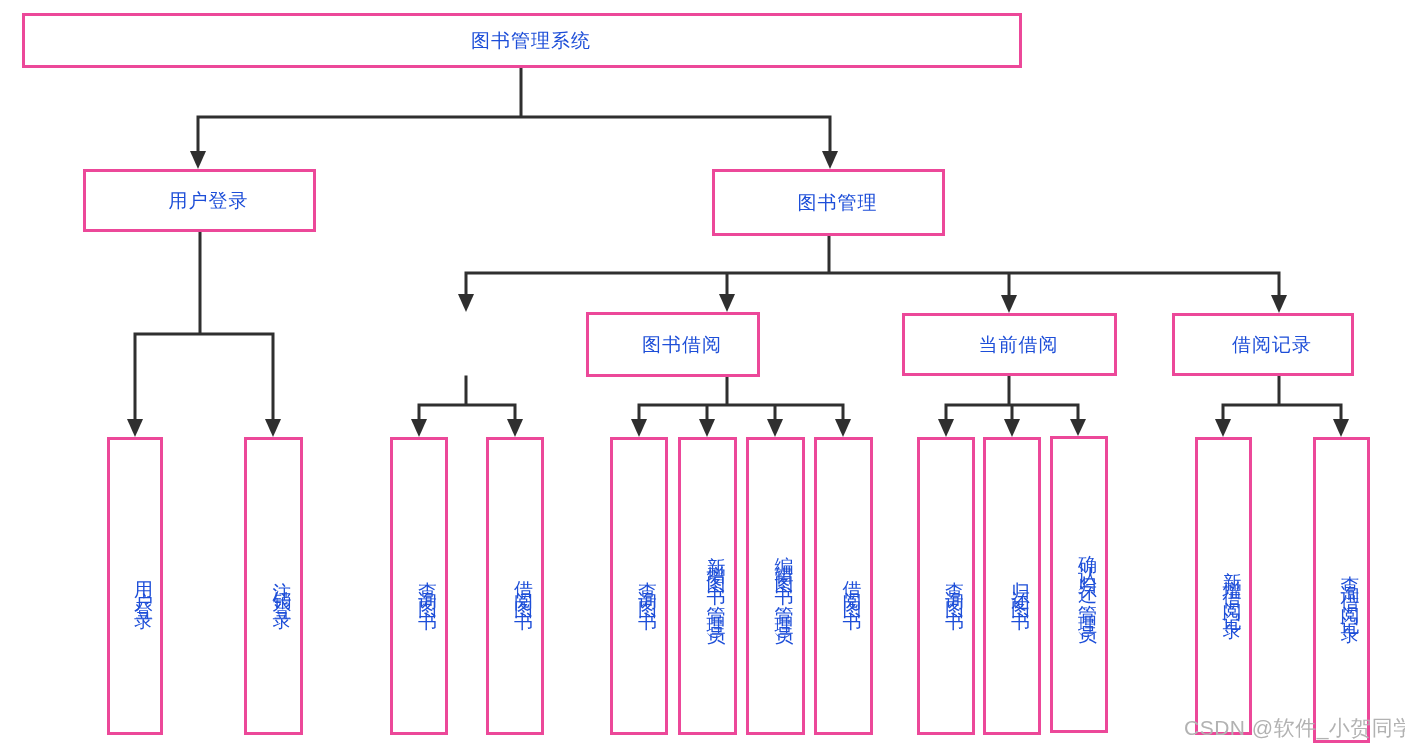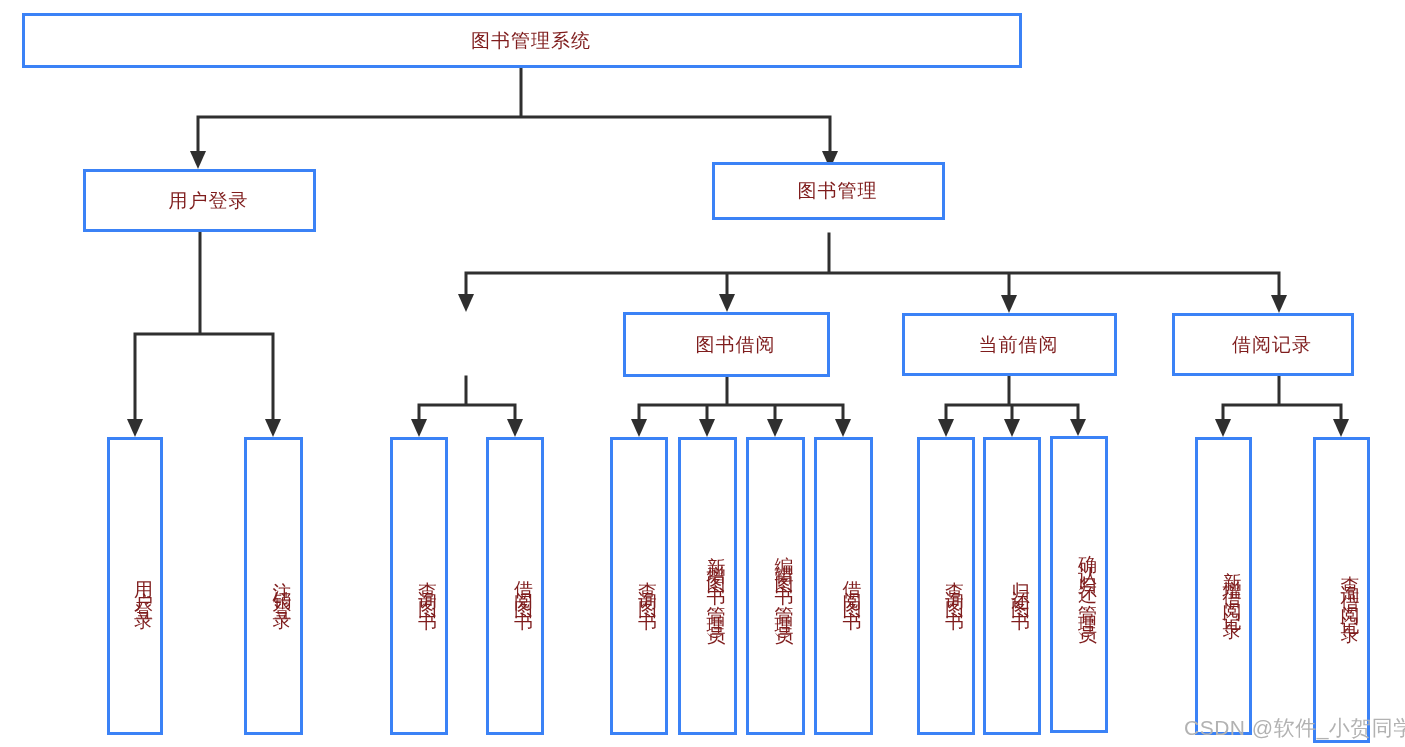--- a/index.html
+++ b/index.html
@@ -3,21 +3,21 @@
 <meta charset="utf-8">
 <style>
   html,body{margin:0;padding:0;background:#ffffff;}
   .canvas{
     position:relative;width:1405px;height:747px;background:#ffffff;overflow:hidden;
     font-family:"Liberation Sans","DejaVu Sans",sans-serif;
   }
   svg.wires{position:absolute;left:0;top:0;width:1405px;height:747px;}
   .node{
     position:absolute;box-sizing:border-box;background:#ffffff;
-    border:3px solid #3b82f6;color:#7f1d1d;
+    border:3px solid #ec4899;color:#1d4ed8;
     display:flex;align-items:center;justify-content:center;text-align:center;padding-left:18px;
   }
   .node.h span{font-size:19px;letter-spacing:1px;white-space:nowrap;}
   .node.v span{
     writing-mode:vertical-rl;text-orientation:mixed;
     font-size:19px;letter-spacing:10px;line-height:1;white-space:nowrap;
   }
   .watermark{
     position:absolute;left:1184px;top:714px;
     font-size:21px;color:#b2b2b2;letter-spacing:0.5px;white-space:nowrap;
@@ -68,25 +68,25 @@
     </g>
   </svg>
 
   <div class="node h" style="left:22px;top:13px;width:1000px;height:55px">
     <span>图书管理系统</span>
   </div>
 
   <div class="node h" style="left:83px;top:169px;width:233px;height:63px">
     <span>用户登录</span>
   </div>
-  <div class="node h" style="left:712px;top:162px;width:233px;height:58px">
+  <div class="node h" style="left:712px;top:169px;width:233px;height:67px">
     <span>图书管理</span>
   </div>
 
-  <div class="node h" style="left:623px;top:312px;width:207px;height:65px">
+  <div class="node h" style="left:586px;top:312px;width:174px;height:65px">
     <span>图书借阅</span>
   </div>
   <div class="node h" style="left:902px;top:313px;width:215px;height:63px">
     <span>当前借阅</span>
   </div>
   <div class="node h" style="left:1172px;top:313px;width:182px;height:63px">
     <span>借阅记录</span>
   </div>
 
   <div class="node v" style="left:107px;top:437px;width:56px;height:298px">

